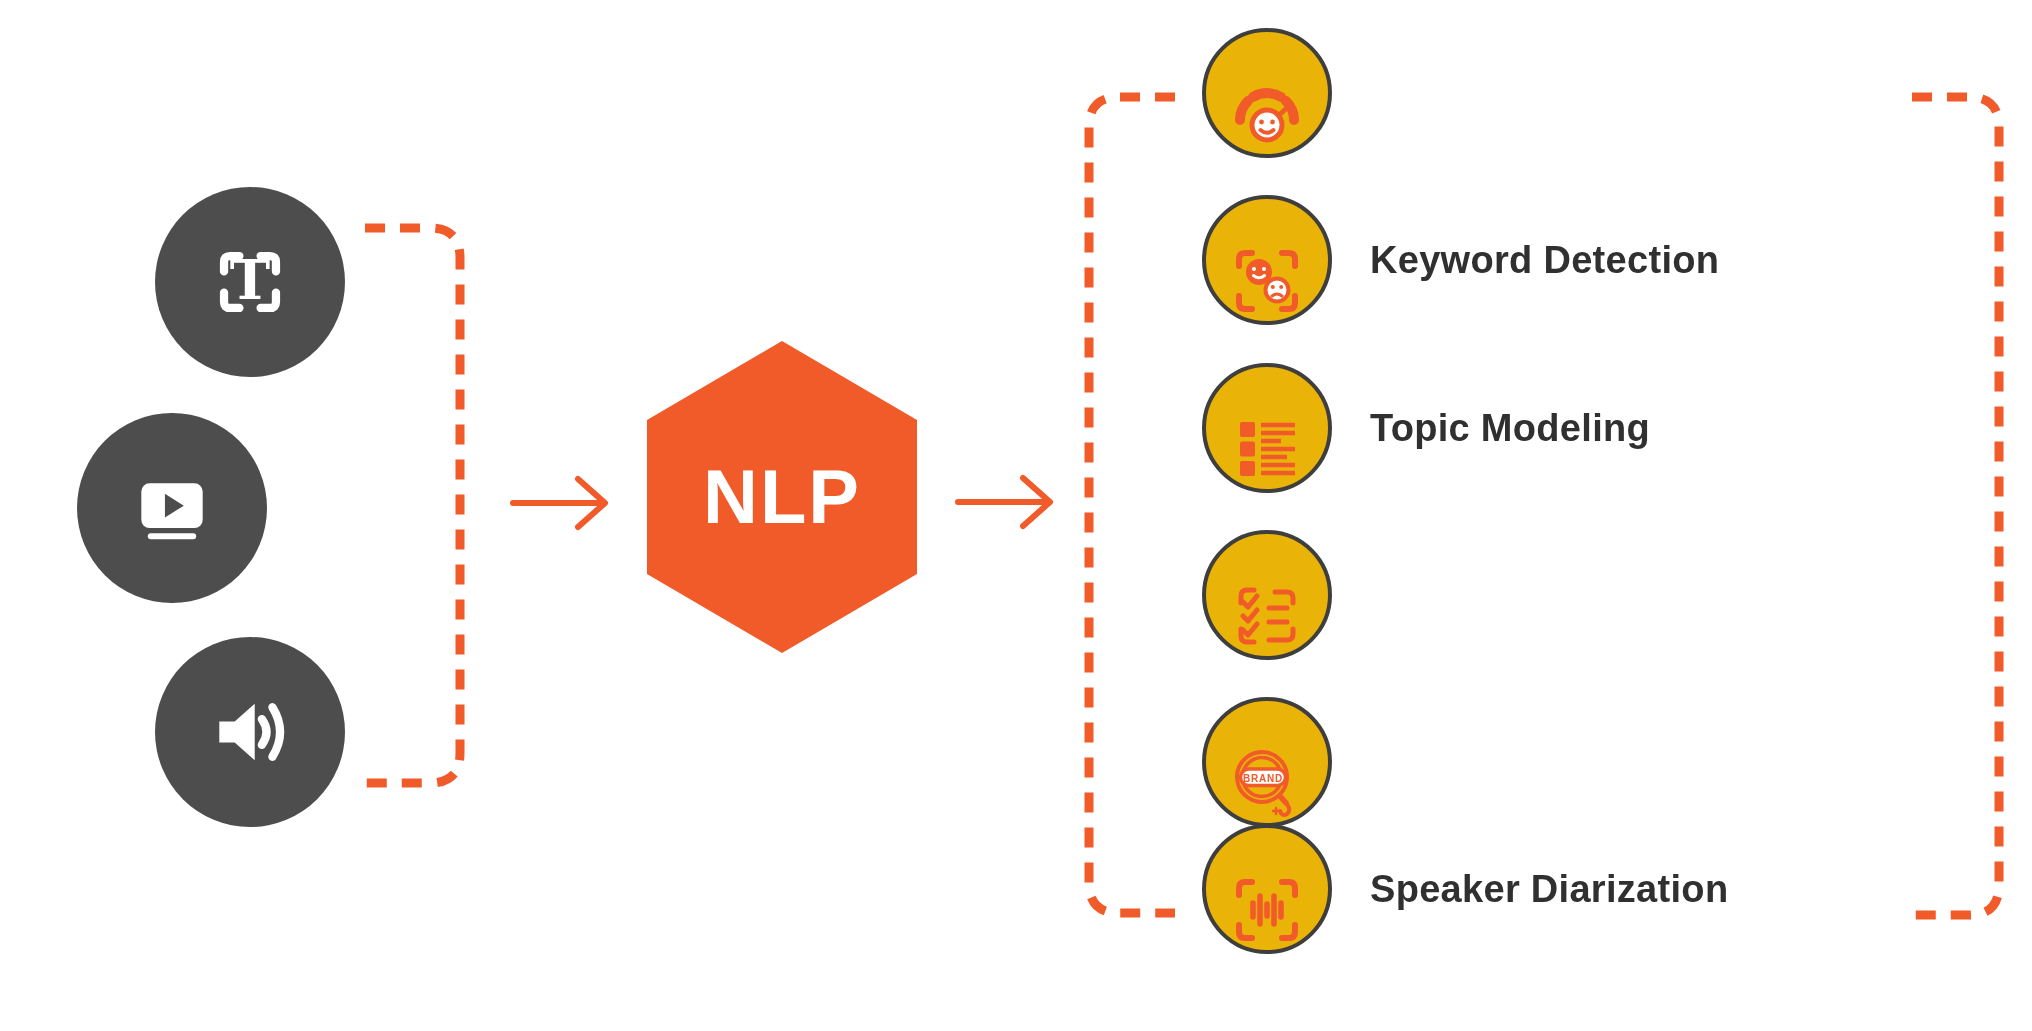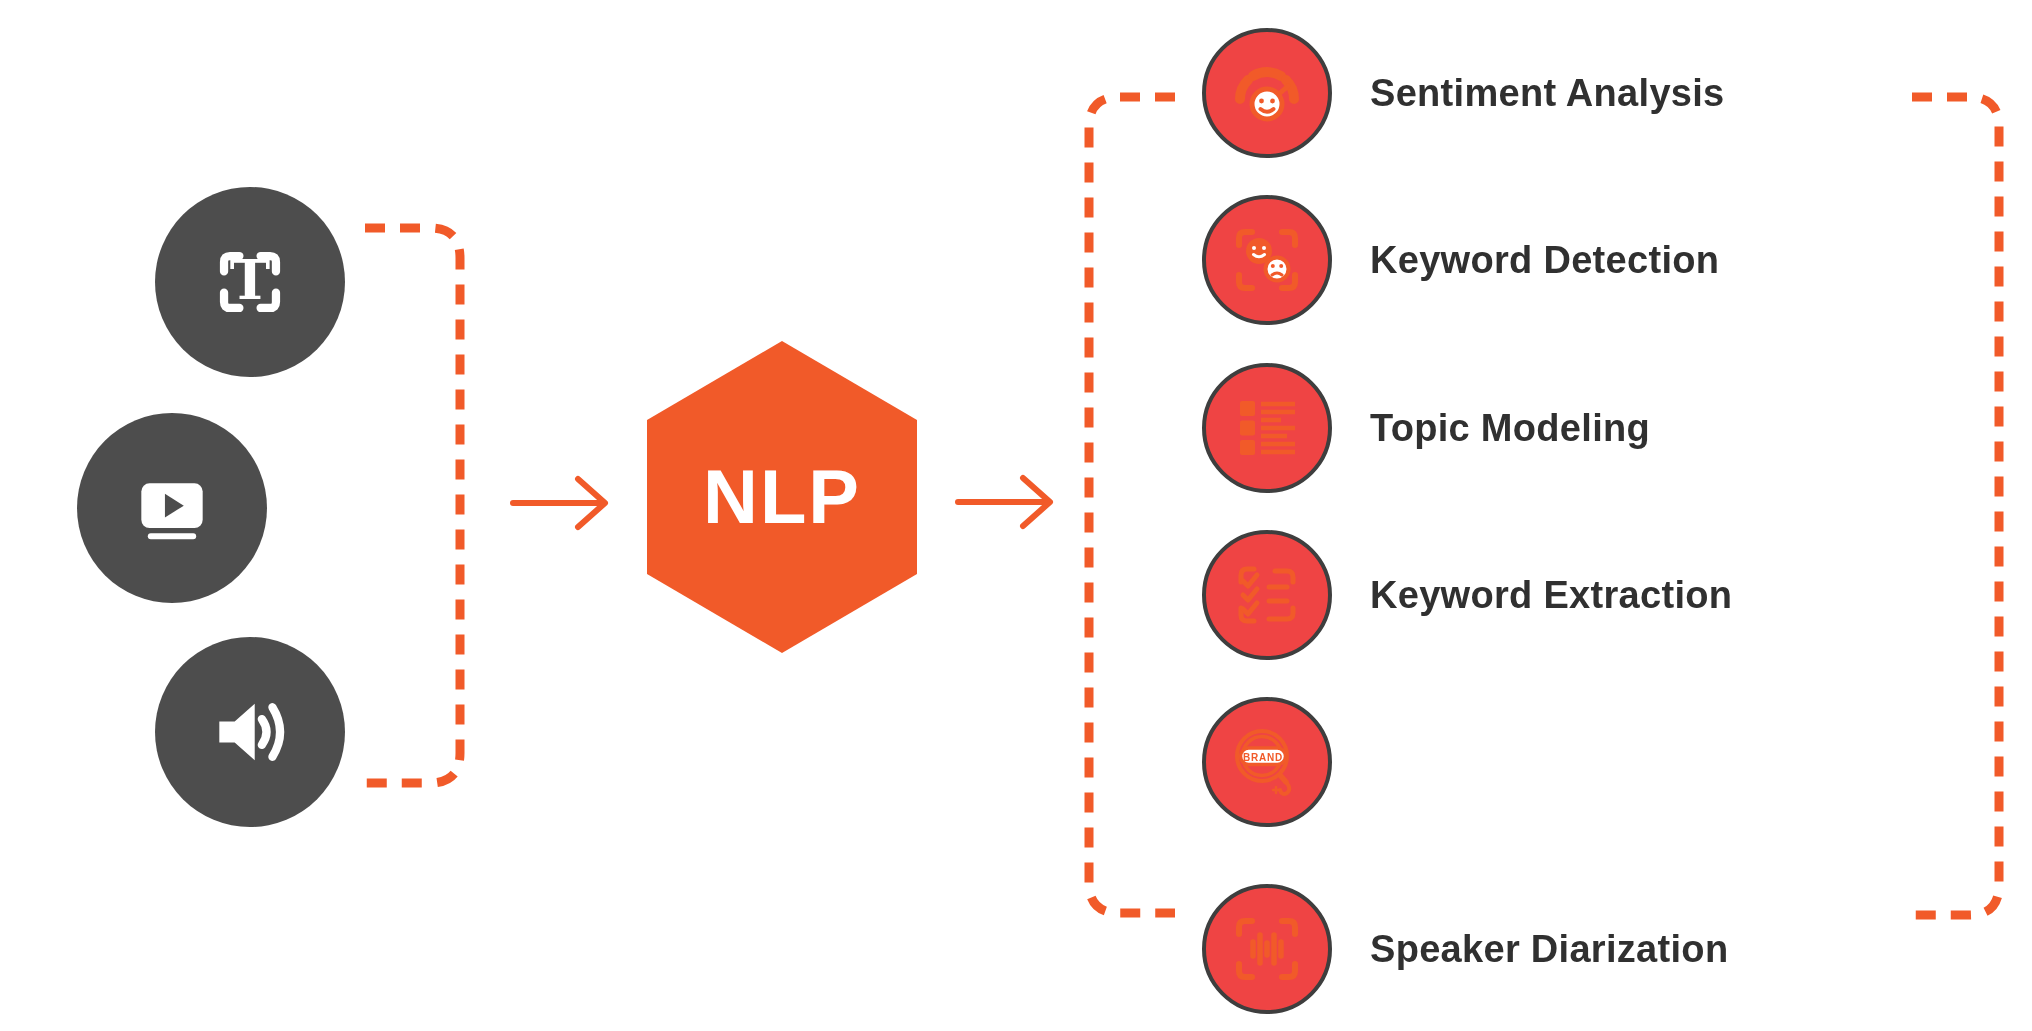--- a/index.html
+++ b/index.html
@@ -21,22 +21,22 @@
   .out-row{
     position:absolute;
     left:1202px;
     height:130px;
     display:flex;align-items:center;gap:38px;
   }
   .out-circle{
     width:122px;height:122px;
     border:4px solid #3E3E3E;
     border-radius:50%;
-    background:#ef4444;
-    display:flex;align-items:center;justify-content:center;
+    background:#eab308;
+    display:flex;align-items:flex-end;justify-content:center;
     flex:0 0 auto;
   }
   .out-label{
     font-size:38px;
     font-weight:bold;
     color:#303030;
     letter-spacing:.3px;
     white-space:nowrap;
   }
 </style>
@@ -103,21 +103,20 @@
         <path d="M13 46 A27 27 0 0 1 21 27" stroke-width="10"></path>
         <path d="M26 23 A27 27 0 0 1 54 23" stroke-width="10"></path>
         <path d="M59 27 A27 27 0 0 1 67 46" stroke-width="10"></path>
         <path d="M52 41 L61 33" stroke-width="5"></path>
         <circle cx="40" cy="51" r="15" stroke-width="5" fill="#ffffff"></circle>
         <circle cx="34.5" cy="48" r="2.4" fill="#F15A29" stroke="none"></circle>
         <circle cx="45.5" cy="48" r="2.4" fill="#F15A29" stroke="none"></circle>
         <path d="M33.5 56 Q40 61.5 46.5 56" stroke-width="4"></path>
       </svg>
     </div>
-    <div class="out-label">Sentiment Analysis</div>
   </div>
 
   <div class="out-row" style="top:195px">
     <div class="out-circle">
       <svg width="80" height="80" viewBox="0 0 80 80" fill="none" stroke="#F15A29" stroke-linecap="round">
         <g stroke-width="6">
           <path d="M12 25 V18 Q12 12 18 12 H25"></path>
           <path d="M55 12 H62 Q68 12 68 18 V25"></path>
           <path d="M68 55 V62 Q68 68 62 68 H55"></path>
           <path d="M25 68 H18 Q12 68 12 62 V55"></path>
@@ -168,38 +167,37 @@
           <path d="M16 26 l5 5 l9 -11"></path>
           <path d="M16 40 l5 5 l9 -11"></path>
           <path d="M16 54 l5 5 l9 -11"></path>
         </g>
         <g stroke-width="5">
           <path d="M42 32 H60"></path>
           <path d="M42 46 H60"></path>
         </g>
       </svg>
     </div>
-    <div class="out-label">Keyword Extraction</div>
   </div>
 
   <div class="out-row" style="top:697px">
     <div class="out-circle">
       <svg width="80" height="80" viewBox="0 0 80 80" fill="none" stroke="#F15A29" stroke-linecap="round">
         <circle cx="35" cy="34" r="25" stroke-width="4"></circle>
         <circle cx="35" cy="34" r="19.5" stroke-width="3.5"></circle>
         <path d="M53 53 L59 60" stroke-width="5.5"></path>
         <path d="M59 60 Q65 67 60 71 Q55 74 53 68" stroke-width="4"></path>
         <path d="M49 65 v6 M46 68 h6" stroke-width="2.5"></path>
         <rect x="13.5" y="26" width="45" height="16.5" rx="8.2" fill="#ffffff" stroke-width="3.5"></rect>
         <text x="36" y="38.6" text-anchor="middle" fill="#F15A29" stroke="none" font-family="Liberation Sans, sans-serif" font-weight="bold" font-size="10" letter-spacing="0.8">BRAND</text>
       </svg>
     </div>
   </div>
 
-  <div class="out-row" style="top:884px">
+  <div class="out-row" style="top:824px">
     <div class="out-circle">
       <svg width="80" height="80" viewBox="0 0 80 80" fill="none" stroke="#F15A29" stroke-linecap="round">
         <g stroke-width="6">
           <path d="M12 25 V18 Q12 12 18 12 H25"></path>
           <path d="M55 12 H62 Q68 12 68 18 V25"></path>
           <path d="M68 55 V62 Q68 68 62 68 H55"></path>
           <path d="M25 68 H18 Q12 68 12 62 V55"></path>
         </g>
         <g stroke-width="5.5">
           <path d="M26 33 V47"></path>

